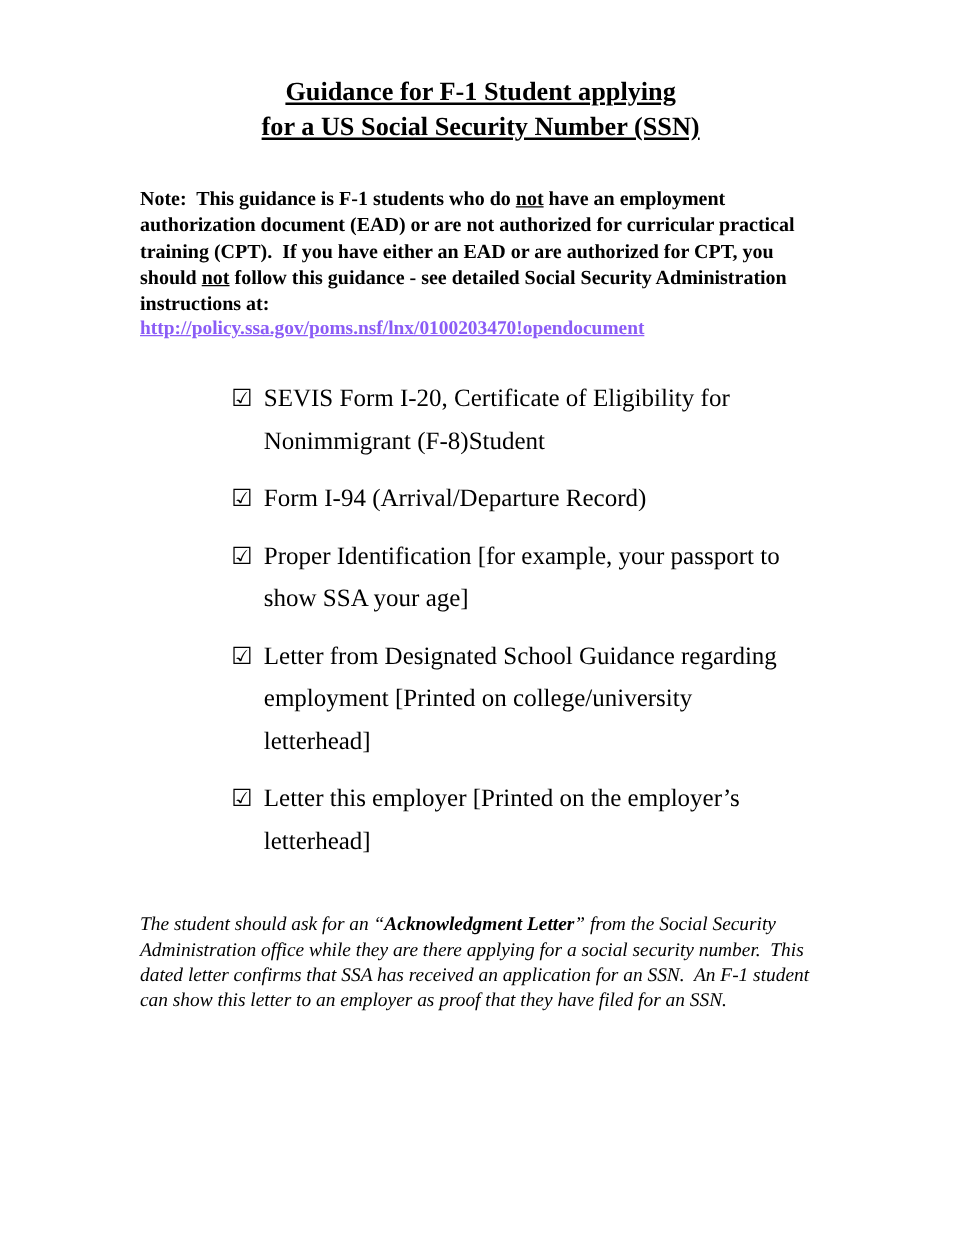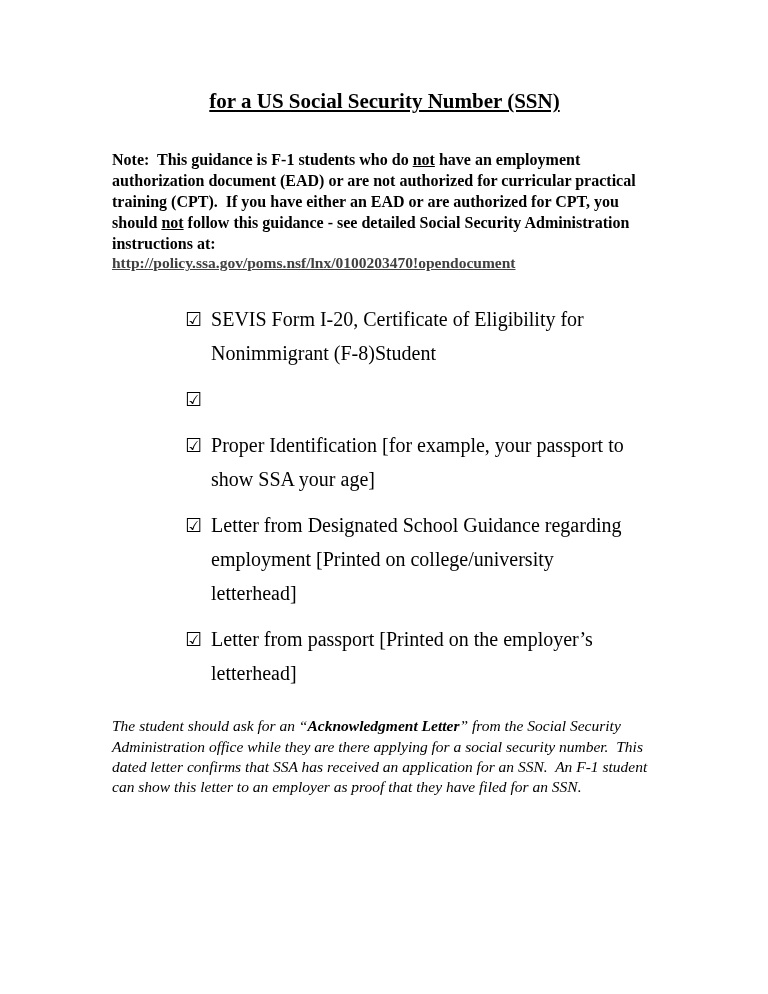--- a/index.html
+++ b/index.html
@@ -37,21 +37,21 @@
     font-size: 16px;
     font-weight: bold;
     line-height: 1.32;
     white-space: pre-wrap;
   }
   .note .u { text-decoration: underline; }
   .note-link-line { margin-top: 0; }
   .doc-link {
     font-size: 15.5px;
     font-weight: bold;
-    color: #404040;
+    color: #8b5cf6;
     text-decoration: underline;
     white-space: pre-wrap;
     cursor: pointer;
   }
 
   
   .items-heading {
     margin-top: 47px;
     width: 548px;
     font-size: 23.5px;
@@ -80,63 +80,64 @@
     margin-right: 9px;
     flex: 0 0 auto;
   }
   .check-text {
     display: block;
     max-width: 422px;
   }
 
   
   .footer-note {
-    margin-top: 26px;
+    margin-top: 40px;
     width: 552px;
     font-size: 15.5px;
     font-style: italic;
     line-height: 1.3;
     white-space: pre-wrap;
   }
   .footer-note .b { font-weight: bold; }
 </style>
 </head>
 <body>
 
 <div class="page">
 
   <h1 class="doc-title">
-    <br>
+    <span class="title-line">Guidance for F-1 Student applying</span><br>
     <span class="title-line">for a US Social Security Number (SSN)</span>
   </h1>
 
   <p class="note"><span>Note:  This guidance is F-1 students who do </span><span class="u">not</span><span> have an employment authorization document (EAD) or are not authorized for curricular practical training (CPT).  If you have either an EAD or are authorized for CPT, you should </span><span class="u">not</span><span> follow this guidance - see detailed Social Security Administration instructions at:</span></p>
 
   <div class="note-link-line">
     <a class="doc-link" href="#">http://policy.ssa.gov/poms.nsf/lnx/0100203470!opendocument</a>
   </div>
 
 
   <ul class="checklist">
     <li class="check-item">
       <span class="checkbox">☑</span>
       <span class="check-text">SEVIS Form I-20, Certificate of Eligibility for Nonimmigrant (F-8)Student</span>
     </li>
     <li class="check-item">
       <span class="checkbox">☑</span>
+      <span class="check-text">Form I-94 (Arrival/Departure Record)</span>
     </li>
     <li class="check-item">
       <span class="checkbox">☑</span>
       <span class="check-text">Proper Identification [for example, your passport to show SSA your age]</span>
     </li>
     <li class="check-item">
       <span class="checkbox">☑</span>
       <span class="check-text">Letter from Designated School Guidance regarding employment [Printed on college/university letterhead]</span>
     </li>
     <li class="check-item">
       <span class="checkbox">☑</span>
-      <span class="check-text">Letter from passport [Printed on the employer’s letterhead]</span>
+      <span class="check-text">Letter this employer [Printed on the employer’s letterhead]</span>
     </li>
   </ul>
 
   <p class="footer-note"><span>The student should ask for an “</span><span class="b">Acknowledgment Letter</span><span>” from the Social Security Administration office while they are there applying for a social security number.  This dated letter confirms that SSA has received an application for an SSN.  An F-1 student can show this letter to an employer as proof that they have filed for an SSN.</span></p>
 
 </div>
 
 </body></html>

